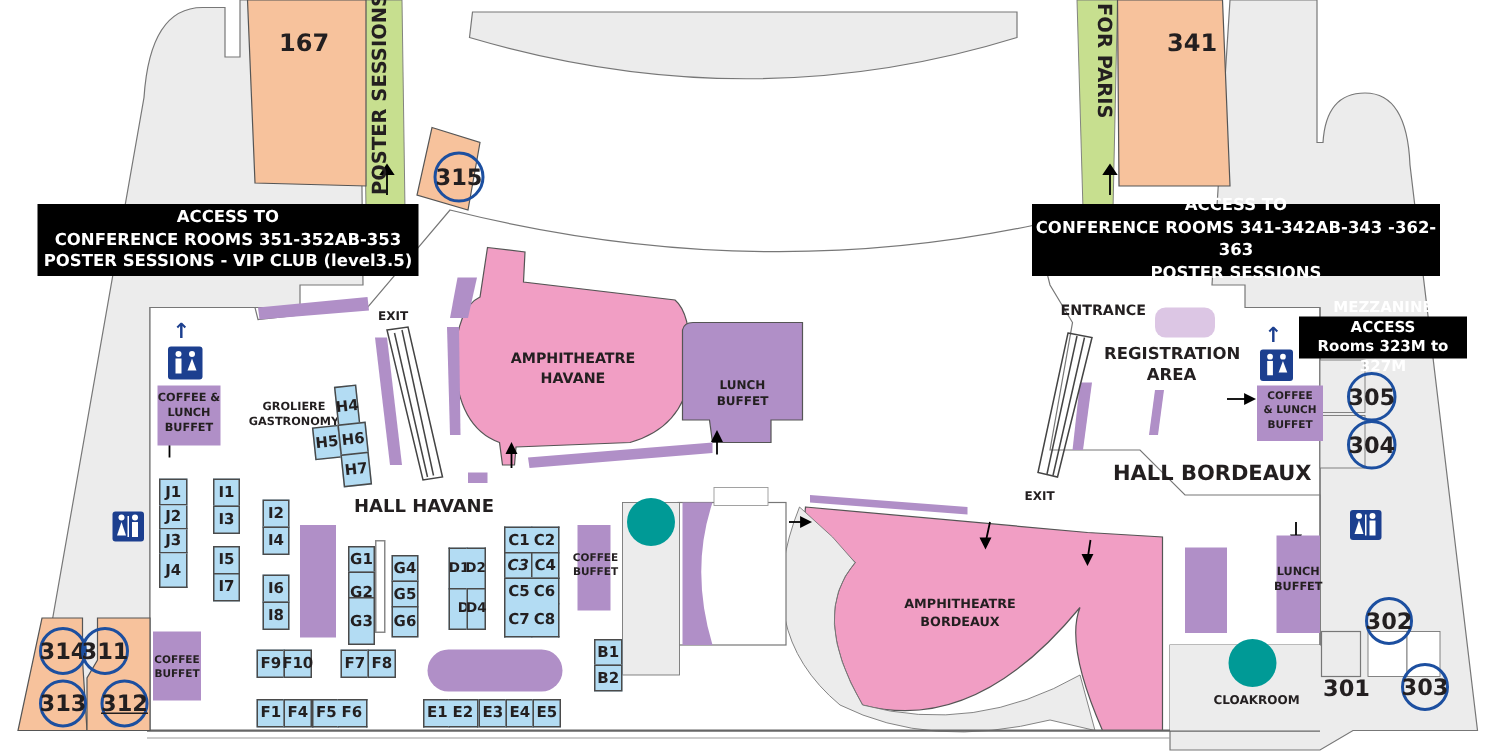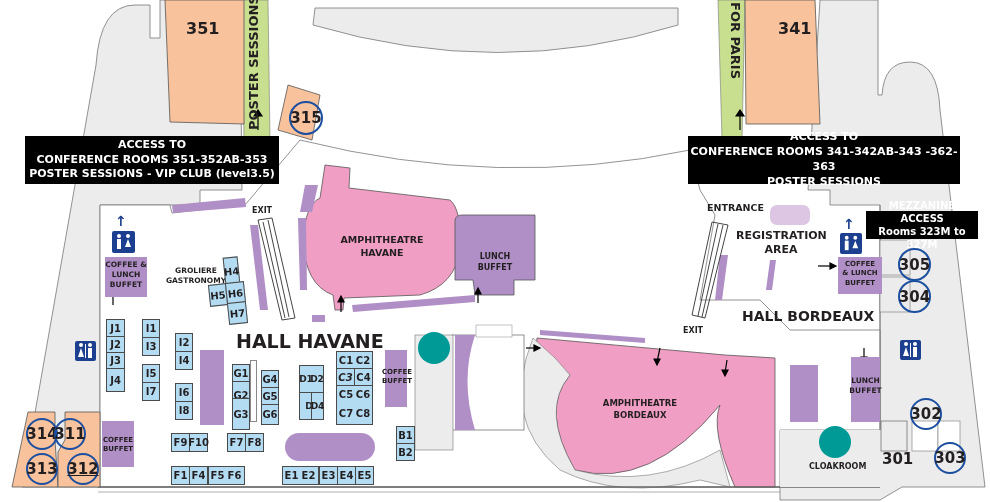--- a/index.html
+++ b/index.html
@@ -107,21 +107,21 @@
       <path d="M534 345 L540 348 L534 351 Z"></path>
     <path d="M660 348 L657 362"></path>
       <path d="M654 359 L657 365 L660 359 Z"></path>
     <path d="M727 360 L725 373"></path>
       <path d="M722 370 L725 376 L728 370 Z"></path>
     <path d="M864 348 L864 360"></path>
       <path d="M861 357 L864 363 L867 357 Z"></path>
   </g>
 </svg>
 
-<div class="lbl" style="left:186px;top:20px;font-size:16px;">351</div>
+<div class="lbl" style="left:186px;top:20px;font-size:16px;">167</div>
 <div class="lbl" style="left:778px;top:20px;font-size:16px;">341</div>
 
 <div class="lbl" style="left:242px;top:20px;font-size:13px;transform:rotate(-90deg);transform-origin:left top;top:130px;left:247px;">POSTER SESSIONS</div>
 <div class="lbl" style="font-size:13px;transform:rotate(90deg);transform-origin:left top;top:2px;left:742px;">FOR PARIS</div>
 
 <div class="circ" style="left:289px;top:101px;width:34px;height:34px;">315</div>
 
 <div class="blackbox" style="left:25px;top:136px;width:254px;height:48px;">
   <span>ACCESS TO</span>
   <span>CONFERENCE ROOMS 351-352AB-353</span>
@@ -212,21 +212,21 @@
 </div>
 
 <div class="lbl" style="left:330px;top:234px;width:104px;font-size:9.5px;line-height:1.35;">
   <div>AMPHITHEATRE</div>
   <div>HAVANE</div>
 </div>
 <div class="lbl" style="left:590px;top:397px;width:100px;font-size:8.5px;line-height:1.45;">
   <div>AMPHITHEATRE</div>
   <div>BORDEAUX</div>
 </div>
-<div class="lbl" style="left:236px;top:331px;font-size:19px;">HALL HAVANE</div>
+<div class="lbl" style="left:236px;top:331px;font-size:12px;">HALL HAVANE</div>
 <div class="lbl" style="left:742px;top:308px;font-size:14px;">HALL BORDEAUX</div>
 
 <div class="lbl" style="left:736px;top:229px;width:90px;font-size:11px;line-height:1.3;">
   <div>REGISTRATION</div>
   <div>AREA</div>
 </div>
 <div class="lbl" style="left:707px;top:203px;font-size:9.5px;">ENTRANCE</div>
 <div class="lbl" style="left:252px;top:206px;font-size:8px;">EXIT</div>
 <div class="lbl" style="left:683px;top:326px;font-size:8px;">EXIT</div>
 <div class="lbl" style="left:809px;top:462px;font-size:8px;">CLOAKROOM</div>

